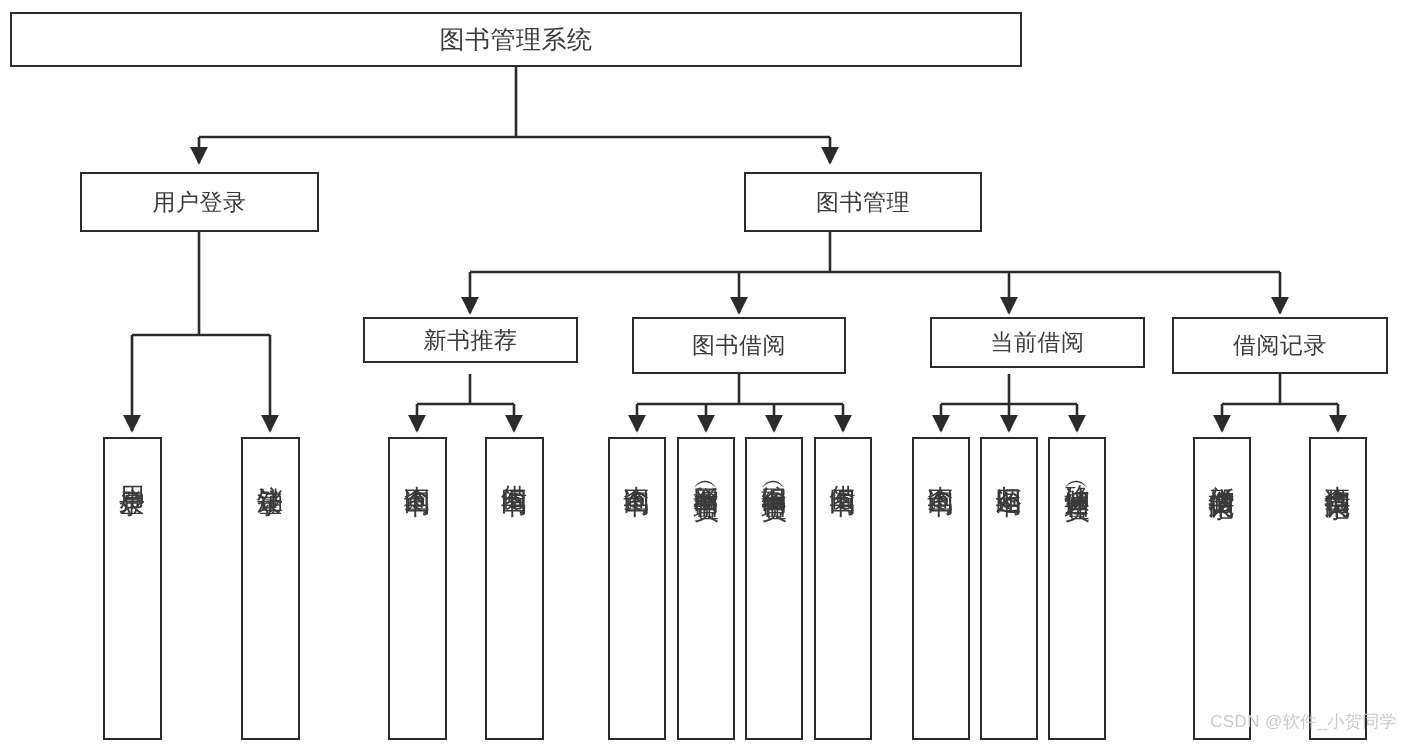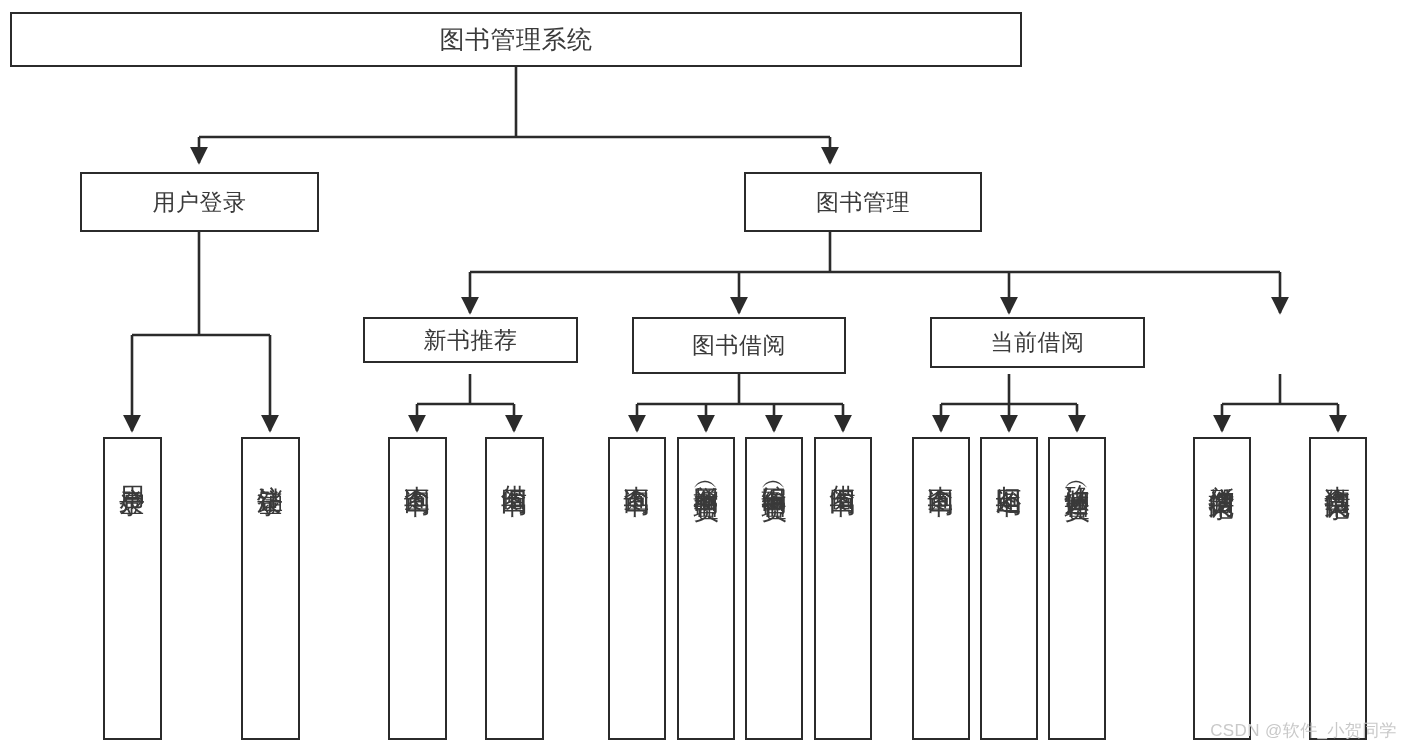--- a/index.html
+++ b/index.html
@@ -49,21 +49,21 @@
     line-height:1.16;
     letter-spacing:2px;
     white-space:nowrap;
     -webkit-writing-mode:vertical-rl;
   }
   .v-node.tall-text .node-label{font-size:25px;}
 
   #watermark{
     position:absolute;
     right:8px;
-    bottom:5px;
+    bottom:14px;
     font-size:17px;
     color:#c9c9c9;
     letter-spacing:0.4px;
     white-space:nowrap;
     pointer-events:none;
     margin-top:36px;
   }
 </style>
 </head>
 <body>
@@ -133,20 +133,23 @@
 
   <div class="node h-node" style="left:363px;top:317px;width:215px;height:46px;">
     <span class="node-label">新书推荐</span>
   </div>
   <div class="node h-node" style="left:632px;top:317px;width:214px;height:57px;">
     <span class="node-label">图书借阅</span>
   </div>
   <div class="node h-node" style="left:930px;top:317px;width:215px;height:51px;">
     <span class="node-label">当前借阅</span>
   </div>
+  <div class="node h-node" style="left:1172px;top:317px;width:216px;height:57px;">
+    <span class="node-label">借阅记录</span>
+  </div>
 
   <div class="node v-node" style="left:103px;top:437px;width:59px;height:303px;">
     <span class="node-label">用户登录</span>
   </div>
   <div class="node v-node" style="left:241px;top:437px;width:59px;height:303px;">
     <span class="node-label">注销登录</span>
   </div>
 
   <div class="node v-node" style="left:388px;top:437px;width:59px;height:303px;">
     <span class="node-label">查询图书</span>

